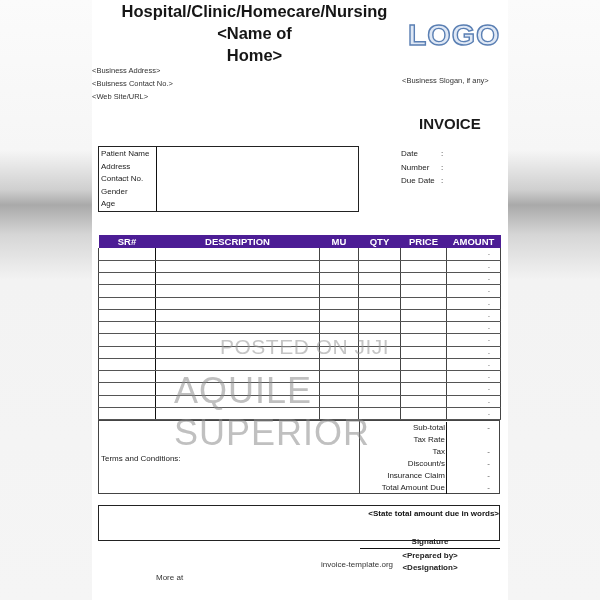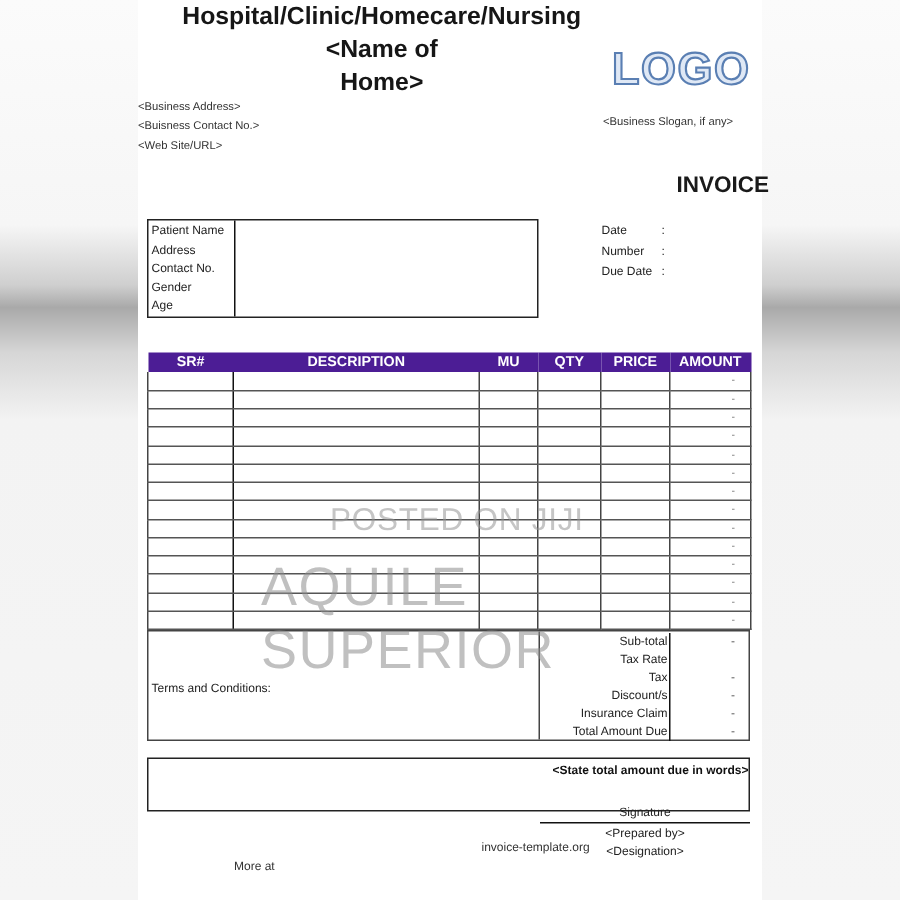--- a/index.html
+++ b/index.html
@@ -22,26 +22,26 @@
   }
   .abs { position: absolute; }
   .title {
     left: 0; top: 0; width: 325px; text-align: center;
     font-weight: bold; font-size: 16.5px; line-height: 22px; color: #161616;
   }
   .title span { display: block; }
   .biz-lines { left: 0; top: 64px; width: 325px; text-align: left; font-size: 7.5px; line-height: 13px; color: #333; }
   .biz-lines div { display: block; }
   .logo {
-    left: 316px; top: 30px; font-size: 30px; font-weight: bold; letter-spacing: 1px;
+    left: 316px; top: 18px; font-size: 30px; font-weight: bold; letter-spacing: 1px;
     color: #dfe8f5; -webkit-text-stroke: 1.4px #5a7fb3;
     font-family: "Liberation Sans", sans-serif;
   }
   .slogan { left: 310px; top: 76px; font-size: 7.5px; color: #333; }
-  .invoice-title { left: 327px; top: 115px; font-size: 15px; font-weight: bold; color: #1a1a1a; margin-left: 32px; }
+  .invoice-title { left: 327px; top: 115px; font-size: 15px; font-weight: bold; color: #1a1a1a; }
 
   .patient-box {
     left: 6px; top: 146px; width: 261px; height: 66px;
     border: 1px solid #222;
   }
   .patient-labels {
     position: absolute; left: 0; top: 0; width: 58px; height: 100%;
     border-right: 1.5px solid #111;
     font-size: 8px; line-height: 12.5px; padding: 1px 2px; color: #222;
   }
@@ -71,21 +71,21 @@
   }
   .terms { position: absolute; left: 2px; top: 2px; font-size: 8px; color: #222; margin-top: 31px; }
   .sum-divider { position: absolute; left: 260px; top: 0; width: 1px; height: 100%; background: #444; }
   .sum-labels { position: absolute; left: 261px; top: 1px; width: 87px; border-right: 1.5px solid #111; height: 72px; text-align: right; font-size: 8px; line-height: 12px; padding-right: 1px; color: #222; }
   .sum-values { position: absolute; left: 349px; top: 1px; width: 42px; text-align: right; font-size: 8px; line-height: 12px; color: #555; }
 
   .words-box {
     left: 6px; top: 505px; width: 402px; height: 36px;
     border: 1px solid #222; text-align: right; font-size: 8px; font-weight: bold; line-height: 16px; color: #111;
   }
-  .sign-area { left: 268px; top: 536px; width: 140px; text-align: center; font-size: 8px; line-height: 12px; color: #222; }
+  .sign-area { left: 268px; top: 536px; width: 140px; text-align: center; font-size: 8px; line-height: 12px; color: #222; font-weight: bold; }
   .sign-line { width: 140px; height: 1px; background: #111; margin: 0 0 1px 0; }
   .more-at { left: 64px; top: 573px; font-size: 8px; color: #333; }
   .more-url { left: 229px; top: 560px; font-size: 8px; color: #333; }
 
   .wm1 { left: 128px; top: 335px; font-size: 21px; color: rgba(150,150,150,0.55); letter-spacing: 0.5px; }
   .wm2 { left: 42px; top: 370px; font-size: 36px; color: rgba(140,140,140,0.55); letter-spacing: 1px; margin-left: 40px; }
 </style>
 </head>
 <body>
 

